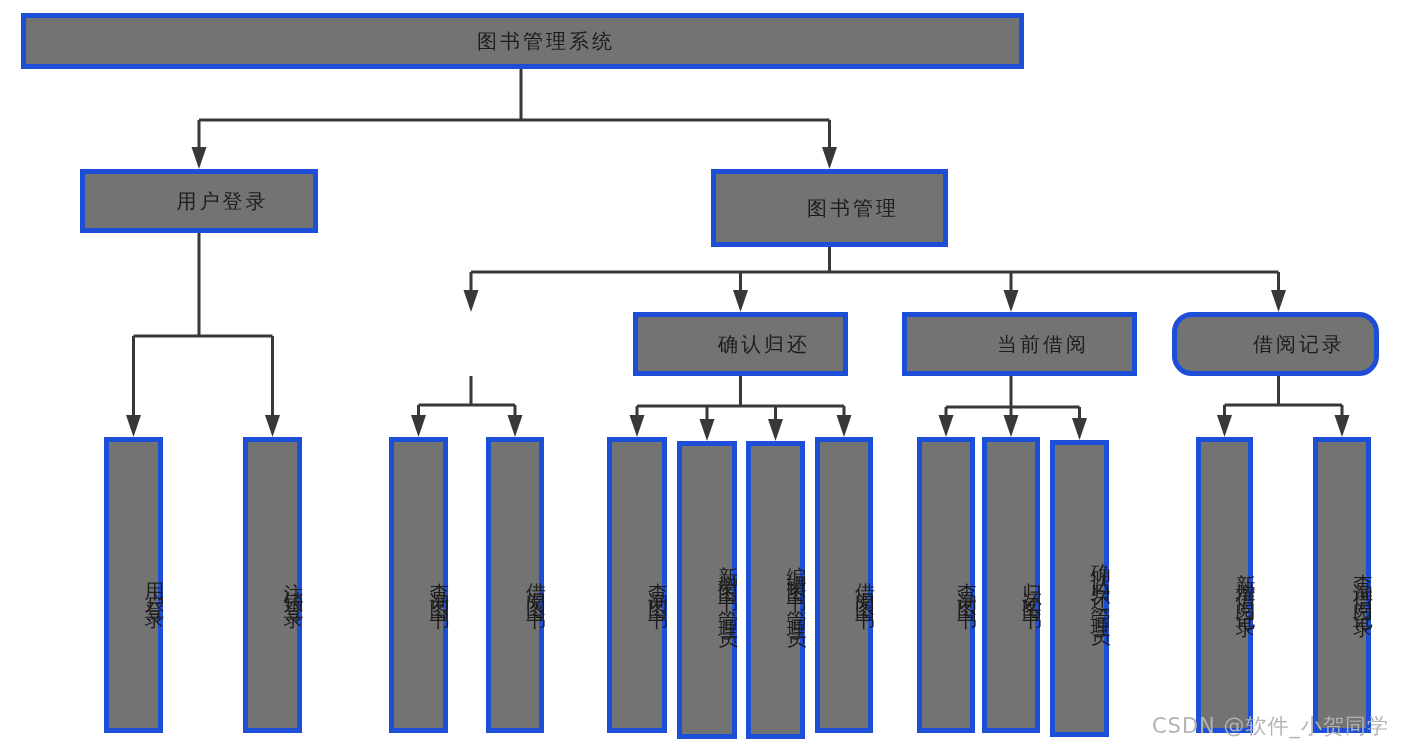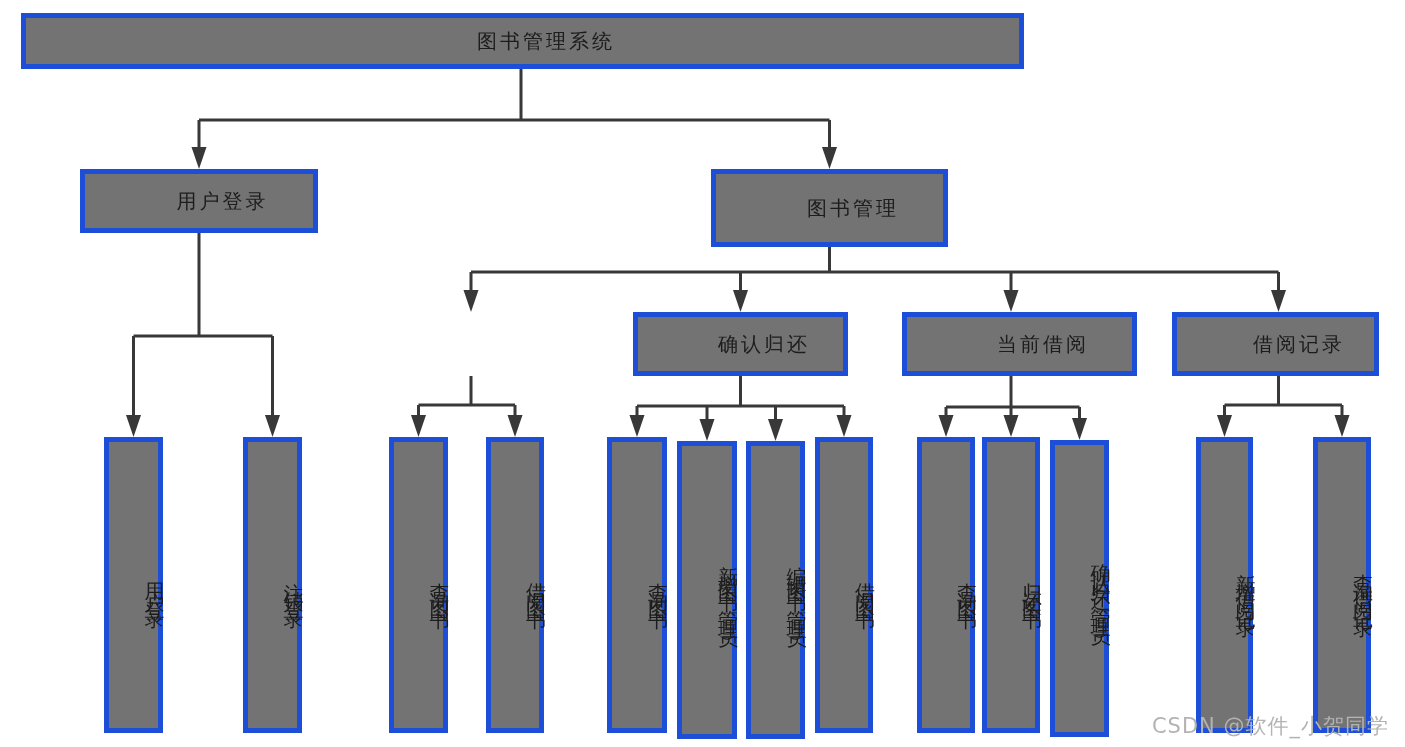--- a/index.html
+++ b/index.html
@@ -101,21 +101,21 @@
   <div class="node h" style="left:711px; top:169px; width:237px; height:78px;">
     <span>图书管理</span>
   </div>
 
   <div class="node h" style="left:633px; top:312px; width:215px; height:64px;">
     <span>确认归还</span>
   </div>
   <div class="node h" style="left:902px; top:312px; width:235px; height:64px;">
     <span>当前借阅</span>
   </div>
-  <div class="node h" style="left:1172px; top:312px; width:207px; height:64px;">
+  <div class="node h" style="left:1172px; top:312px; width:207px; height:64px;border-radius:20px;">
     <span>借阅记录</span>
   </div>
 
   <div class="node v" style="left:104px; top:437px; width:59px; height:296px;">
     <span>用户登录</span>
   </div>
   <div class="node v" style="left:243px; top:437px; width:59px; height:296px;">
     <span>注销登录</span>
   </div>
 

